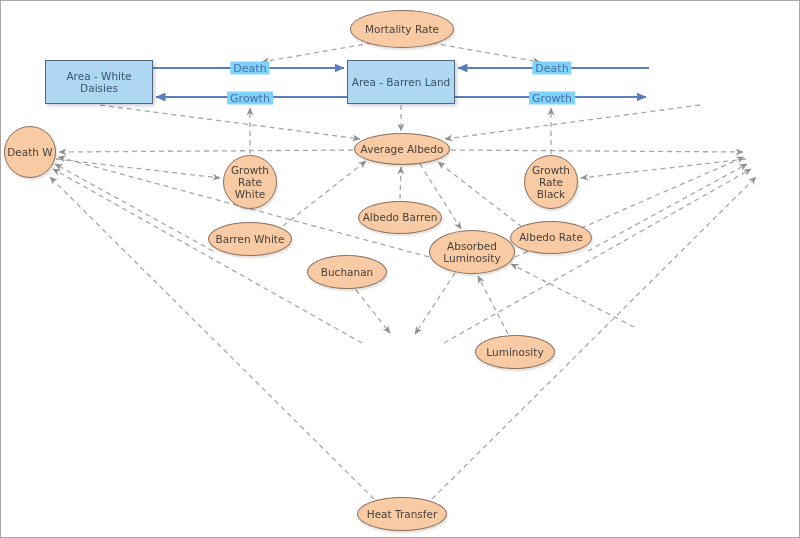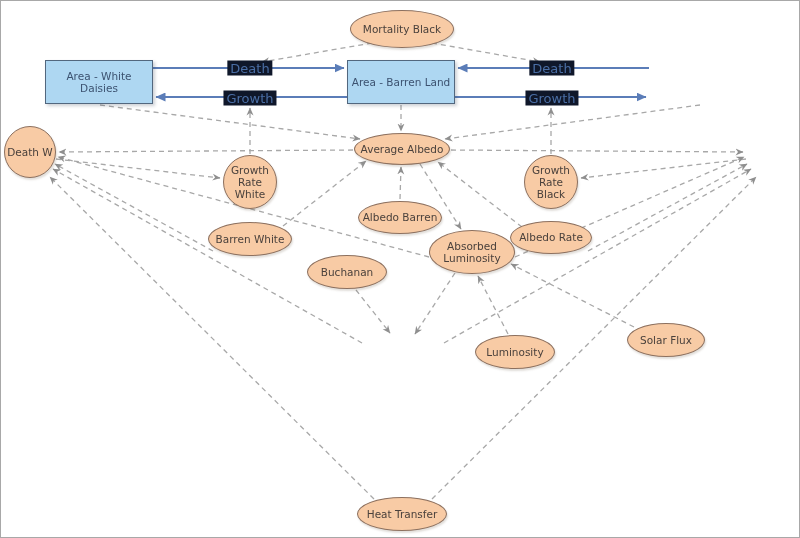--- a/index.html
+++ b/index.html
@@ -20,21 +20,21 @@
   .circle{border-radius:50%;}
   .circle .lbl{width:64px;}
   .rectnode{
     background:#aed7f2;border:1.5px solid #52677e;
     box-shadow:2px 2px 3px rgba(60,70,90,0.25);
     color:#3c5270;font-size:10.5px;
   }
   .lbl{pointer-events:none;}
   .flowlabel{
     position:absolute;transform:translate(-50%,-50%);
-    background:#0f172a;padding:0 3px;font-size:13px;color:#4a6ea5;
+    background:#7dd3fc;padding:0 3px;font-size:11px;color:#4a6ea5;
     white-space:nowrap;
   }
 </style>
 </head>
 <body>
 
 <div class="canvas">
 
   <svg class="edges" viewBox="0 0 800 538">
     <defs>
@@ -90,21 +90,21 @@
   <span class="flowlabel" style="left:552px;top:98px">Growth</span>
 
   <div class="node rectnode" style="left:45px;top:60px;width:108px;height:44px">
     <span class="lbl">Area - White Daisies</span>
   </div>
   <div class="node rectnode" style="left:347px;top:60px;width:108px;height:44px">
     <span class="lbl">Area - Barren Land</span>
   </div>
 
   <div class="node ellipse" style="left:350px;top:10px;width:104px;height:38px">
-    <span class="lbl">Mortality Black</span>
+    <span class="lbl">Mortality Rate</span>
   </div>
   <div class="node ellipse circle" style="left:4px;top:126px;width:52px;height:52px">
     <span class="lbl">Death W</span>
   </div>
   <div class="node ellipse circle" style="left:223px;top:155px;width:54px;height:54px">
     <span class="lbl">Growth Rate White</span>
   </div>
   <div class="node ellipse circle" style="left:524px;top:155px;width:54px;height:54px">
     <span class="lbl">Growth Rate Black</span>
   </div>
@@ -122,20 +122,17 @@
   </div>
   <div class="node ellipse" style="left:429px;top:230px;width:86px;height:44px">
     <span class="lbl" style="width:62px">Absorbed Luminosity</span>
   </div>
   <div class="node ellipse" style="left:307px;top:255px;width:80px;height:34px">
     <span class="lbl">Buchanan</span>
   </div>
   <div class="node ellipse" style="left:475px;top:335px;width:80px;height:34px">
     <span class="lbl">Luminosity</span>
   </div>
-  <div class="node ellipse" style="left:627px;top:323px;width:78px;height:34px">
-    <span class="lbl">Solar Flux</span>
-  </div>
   <div class="node ellipse" style="left:357px;top:497px;width:90px;height:34px">
     <span class="lbl">Heat Transfer</span>
   </div>
 
 </div>
 
 </body></html>

